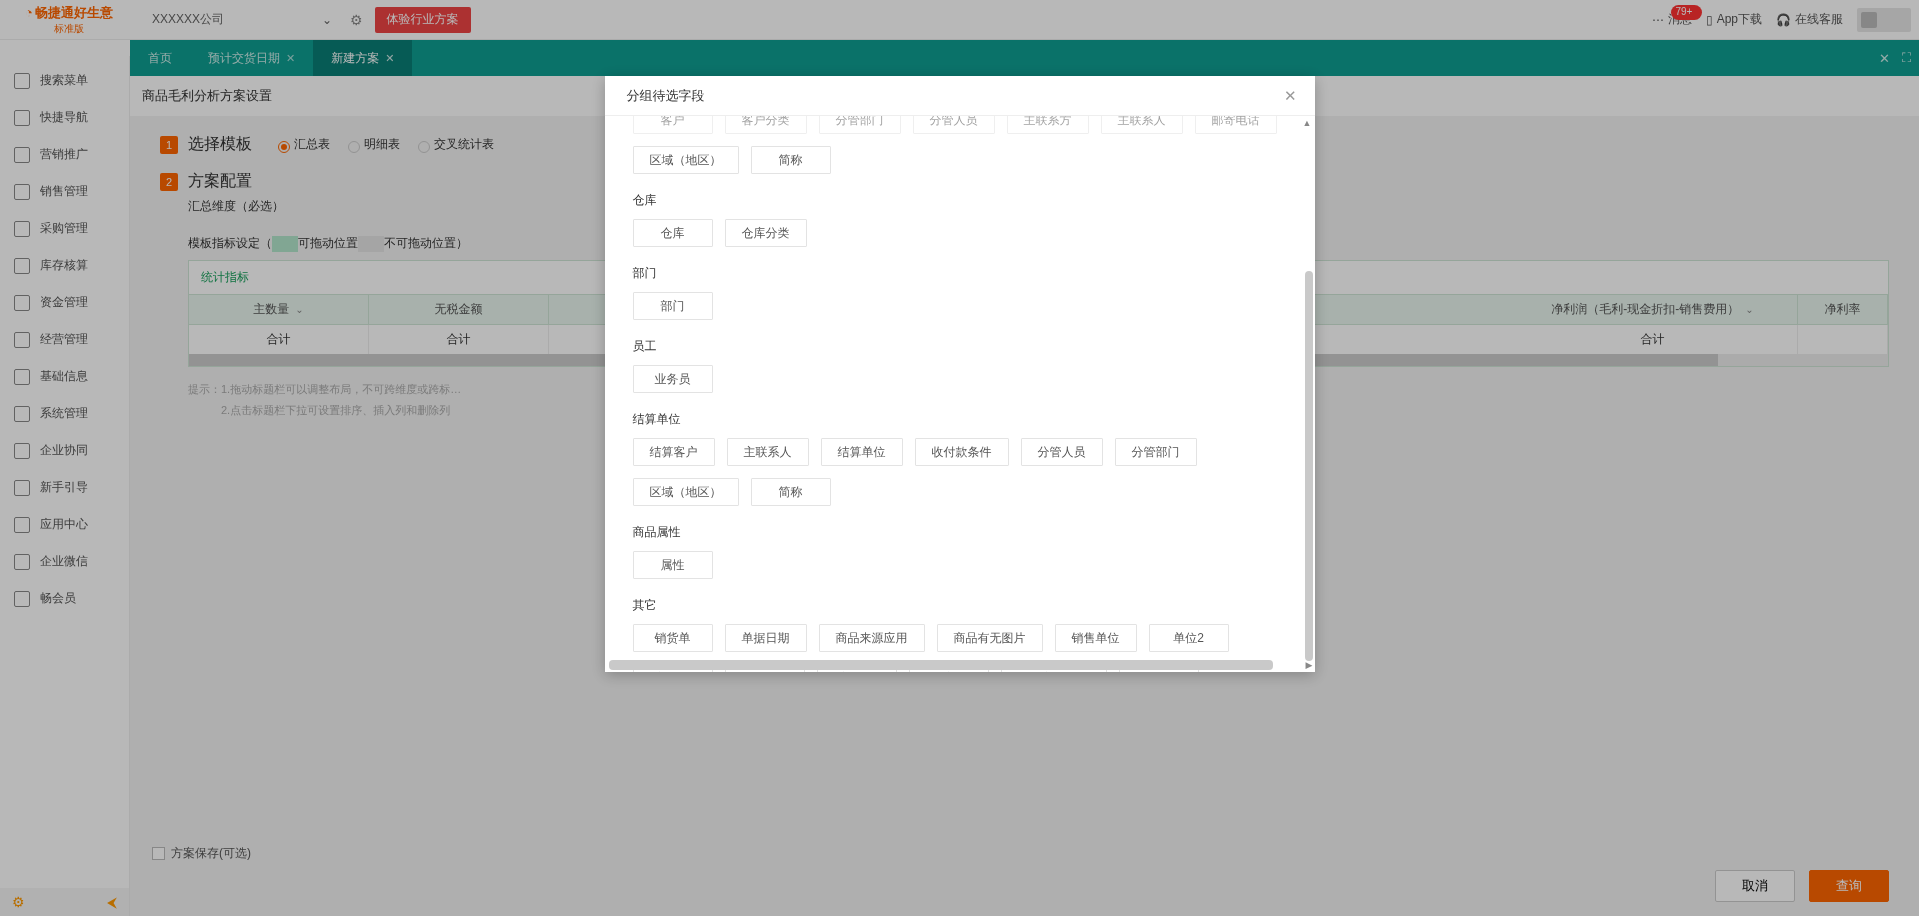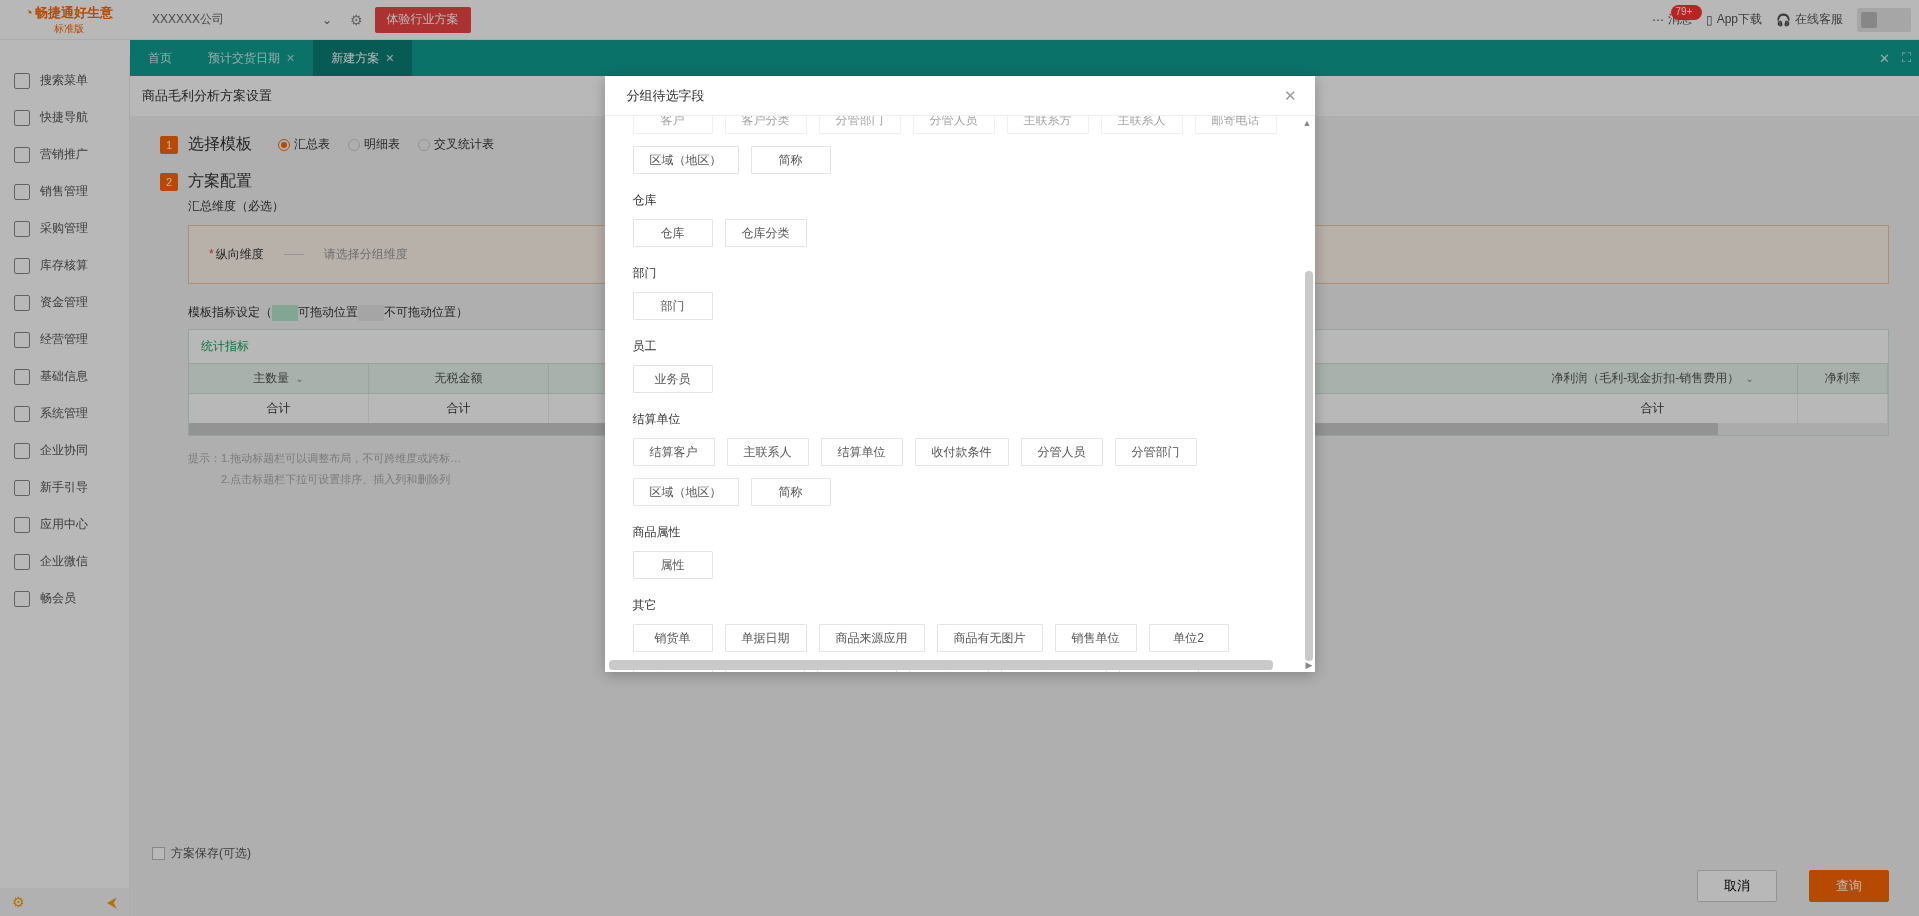--- a/index.html
+++ b/index.html
@@ -36,21 +36,21 @@
 .tabs-row-right span { cursor: pointer; font-size: 13px; }
 
 
 .content { position: fixed; top: 76px; left: 130px; right: 0; bottom: 0; background: #f3f3f3; overflow: hidden; }
 .subheader { height: 40px; background: #fff; display: flex; align-items: center; padding: 0 12px; font-size: 13px; color: #333; }
 .page-body { padding: 18px 30px; }
 .step-row { display: flex; align-items: center; gap: 10px; margin-bottom: 16px; }
 .step-num { width: 18px; height: 18px; background: #f60; color: #fff; font-size: 11px; display: flex; align-items: center; justify-content: center; border-radius: 2px; }
 .step-label { font-size: 16px; color: #333; }
 .radio-group { display: flex; gap: 18px; margin-left: 16px; }
-.radio { display: flex; align-items: center; gap: 4px; cursor: pointer; font-family: Liberation Mono, monospace; }
+.radio { display: flex; align-items: flex-end; gap: 4px; cursor: pointer; font-family: Liberation Mono, monospace; }
 .radio-circle { width: 12px; height: 12px; border: 1px solid #ccc; border-radius: 50%; display: flex; align-items: center; justify-content: center; }
 .radio.sel .radio-circle { border-color: #f60; }
 .radio.sel .radio-circle::after { content: ""; width: 6px; height: 6px; background: #f60; border-radius: 50%; }
 
 .dim-section { margin-left: 28px; margin-top: 6px; }
 .dim-title { font-size: 12px; color: #333; margin-bottom: 10px; }
 .dim-box { background: #fff5ec; border: 1px solid #f3c7a0; padding: 20px; display: flex; align-items: center; gap: 20px; }
 .red-star::before { content: "*"; color: #f33; margin-right: 2px; }
 .dim-line { width: 20px; height: 1px; background: #ccc; }
 .dim-placeholder { color: #999; }
@@ -70,21 +70,21 @@
 .tf { flex: none; width: 180px; padding: 6px 10px; text-align: center; border-right: 1px solid #eee; font-size: 12px; }
 .tf.wide { width: 290px; }
 .hscroll { height: 12px; background: #eee; position: relative; }
 .hscroll .thumb { position: absolute; left: 0; width: 90%; top: 0; bottom: 0; background: #ccc; }
 
 .tips { margin-top: 12px; color: #aaa; font-size: 11px; line-height: 1.9; }
 
 .save-row { position: fixed; left: 152px; bottom: 54px; display: flex; align-items: center; gap: 6px; font-size: 12px; color: #555; }
 .checkbox { width: 13px; height: 13px; border: 1px solid #bbb; background: #fff; }
 
-.footer-btns { position: fixed; right: 30px; bottom: 14px; display: flex; gap: 32px; }
+.footer-btns { position: fixed; right: 30px; bottom: 14px; display: flex; gap: 14px; }
 .btn { height: 32px; padding: 0 26px; border: 1px solid #ccc; background: #fff; border-radius: 2px; cursor: pointer; font-size: 13px; }
 .btn.primary { background: #f60; color: #fff; border-color: #f60; }
 
 
 .overlay { position: fixed; inset: 0; background: rgba(0,0,0,0.28); }
 .modal { position: fixed; top: 76px; left: 50%; transform: translateX(-50%); width: 710px; background: #fff; box-shadow: 0 3px 14px rgba(0,0,0,0.25); }
 .modal-head { height: 40px; display: flex; align-items: center; justify-content: space-between; padding: 0 18px 0 22px; border-bottom: 1px solid #eee; }
 .modal-title { font-size: 13px; color: #333; }
 .modal-close { font-size: 15px; color: #999; cursor: pointer; }
 .modal-body { height: 556px; overflow: hidden; position: relative; padding: 0 28px; }
@@ -250,25 +250,20 @@
       </div>
     </div>
 
     <div class="step-row" style="margin-bottom:6px;">
       <div class="step-num">2</div>
       <div class="step-label">方案配置</div>
     </div>
 
     <div class="dim-section">
       <div class="dim-title">汇总维度（必选）</div>
-      <div class="dim-box">
-        <span class="red-star">纵向维度</span>
-        <span class="dim-line"></span>
-        <span class="dim-placeholder">请选择分组维度</span>
-      </div>
 
       <div class="indicator-row">
         <span>模板指标设定（</span>
         <span class="swatch g"></span>
         <span>可拖动位置</span>
         <span class="swatch gray"></span>
         <span>不可拖动位置）</span>
       </div>
 
       <div class="table-wrap">

